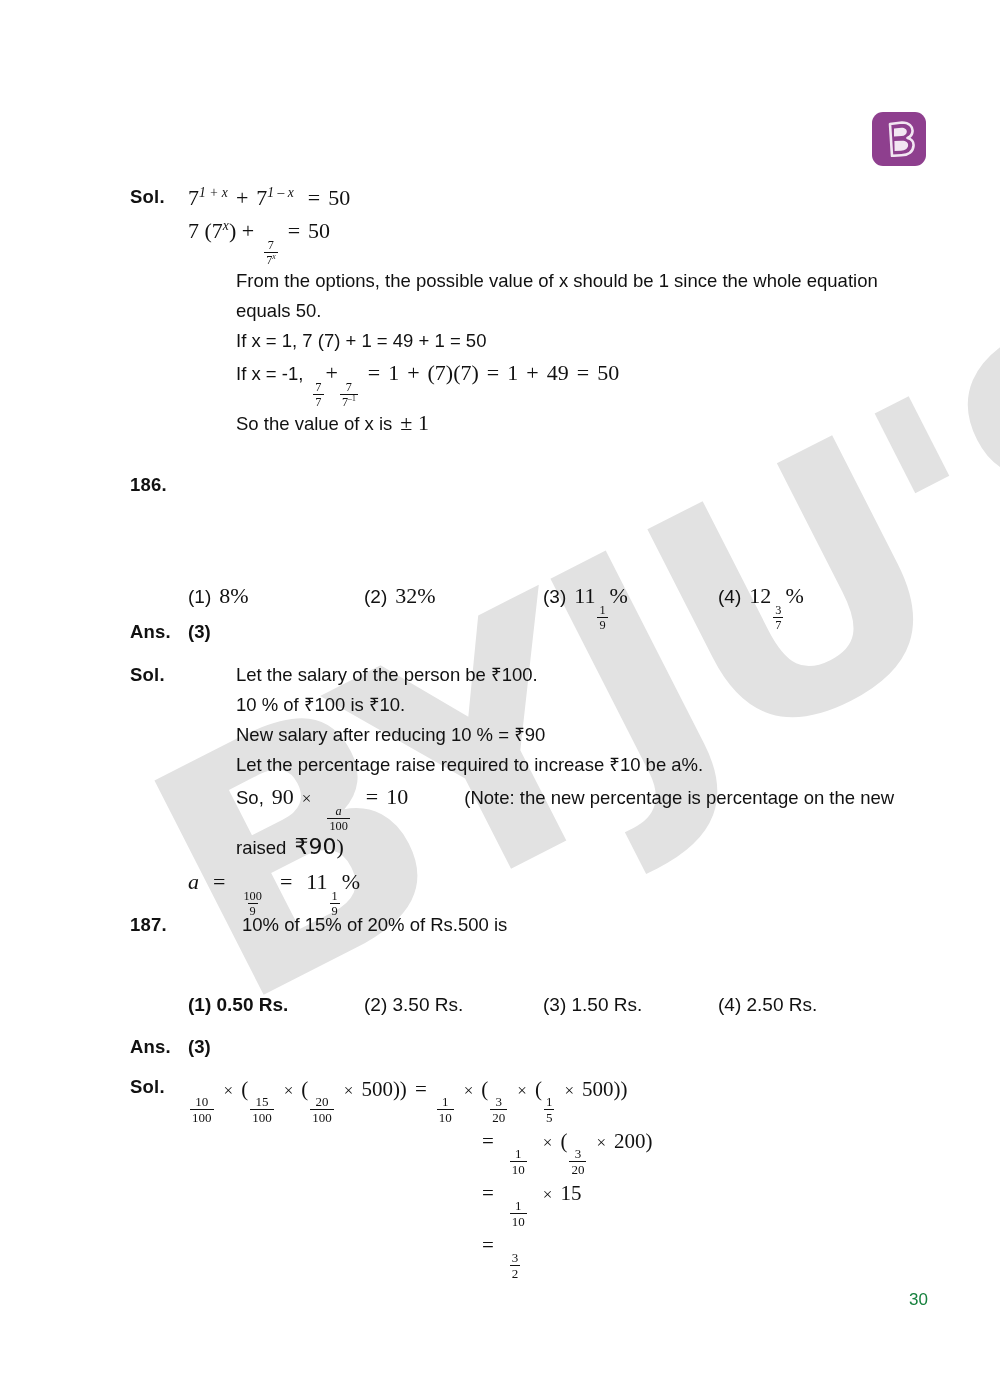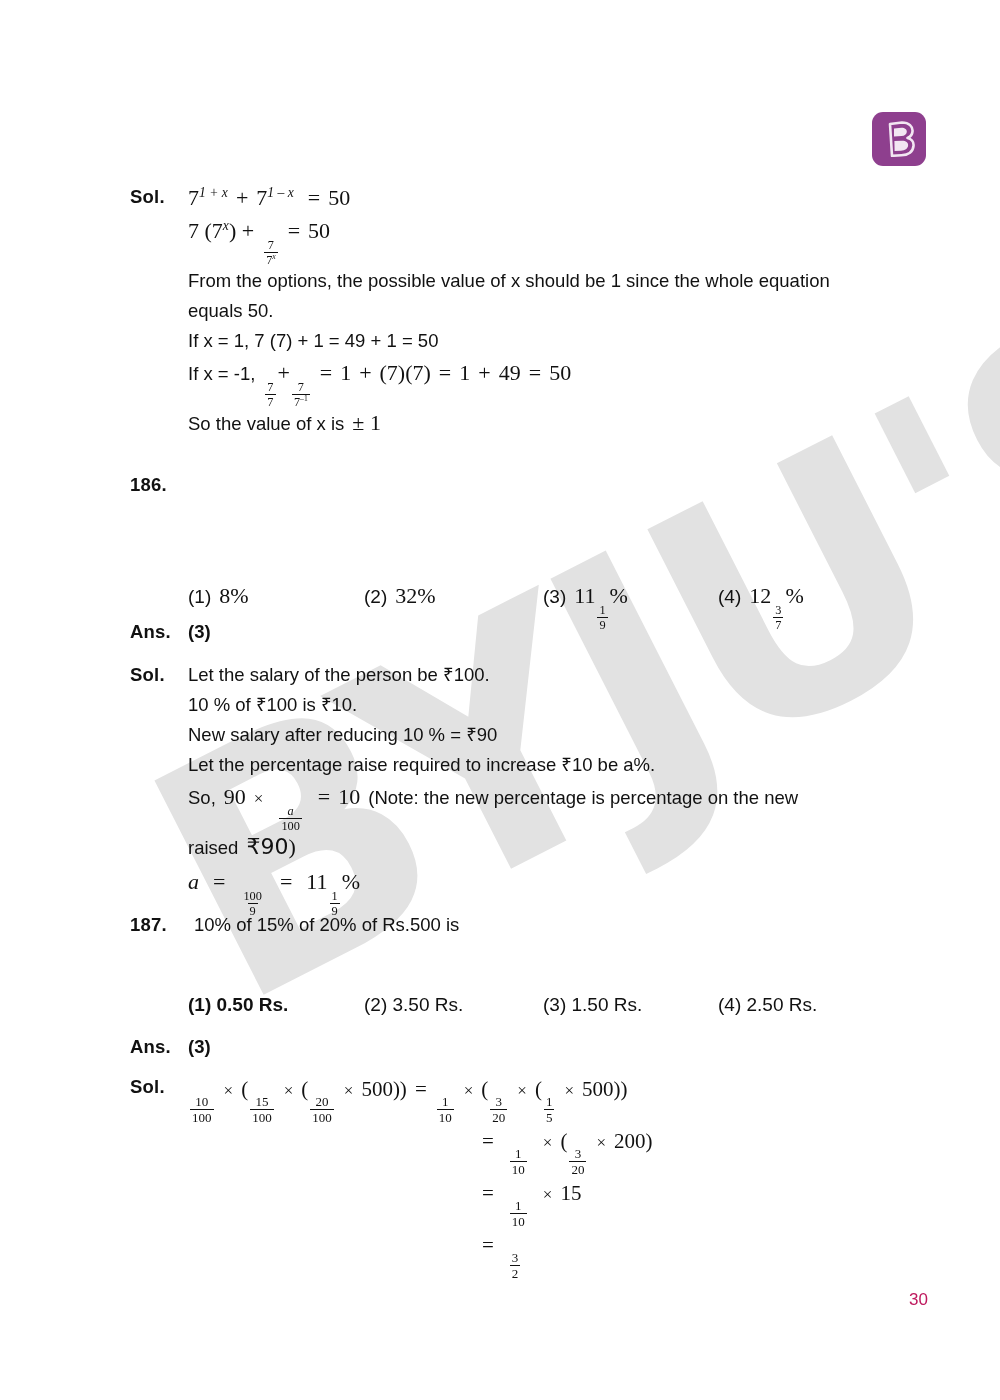--- a/index.html
+++ b/index.html
@@ -64,21 +64,21 @@
     font-weight:700;
     font-size:18.5px;
     line-height:30px;
     letter-spacing:0.2px;
   }
   .body{
     flex:1 1 auto;
     font-size:18.5px;
     line-height:30px;
   }
-  .txt{ font-family:"Liberation Sans", sans-serif; }
+  .txt{ font-family:"Liberation Sans", sans-serif;margin-left:48px; }
   .mth{ font-family:"Liberation Serif", serif; font-size:22px; }
 
   .line{ display:block; white-space:nowrap; }
   .line.wrap{ white-space:normal; }
 
   
   .frac{
     display:inline-flex;
     flex-direction:column;
     align-items:center;
@@ -111,21 +111,21 @@
   }
   .opt .onum{ font-family:"Liberation Sans", sans-serif; }
   .opt .oval{ font-family:"Liberation Serif", serif; font-size:22px; }
   .opt .oval-s{ font-family:"Liberation Sans", sans-serif; font-size:19px; }
 
   
   #pageno{
     position:absolute;
     right:72px; bottom:90px;
     font-size:17px;
-    color:#be185d;
+    color:#15803d;
     z-index:3;
   }
 </style>
 </head>
 <body>
 
 <div id="watermark">
   <div class="wm-text">BYJU'S</div>
 </div>
 

